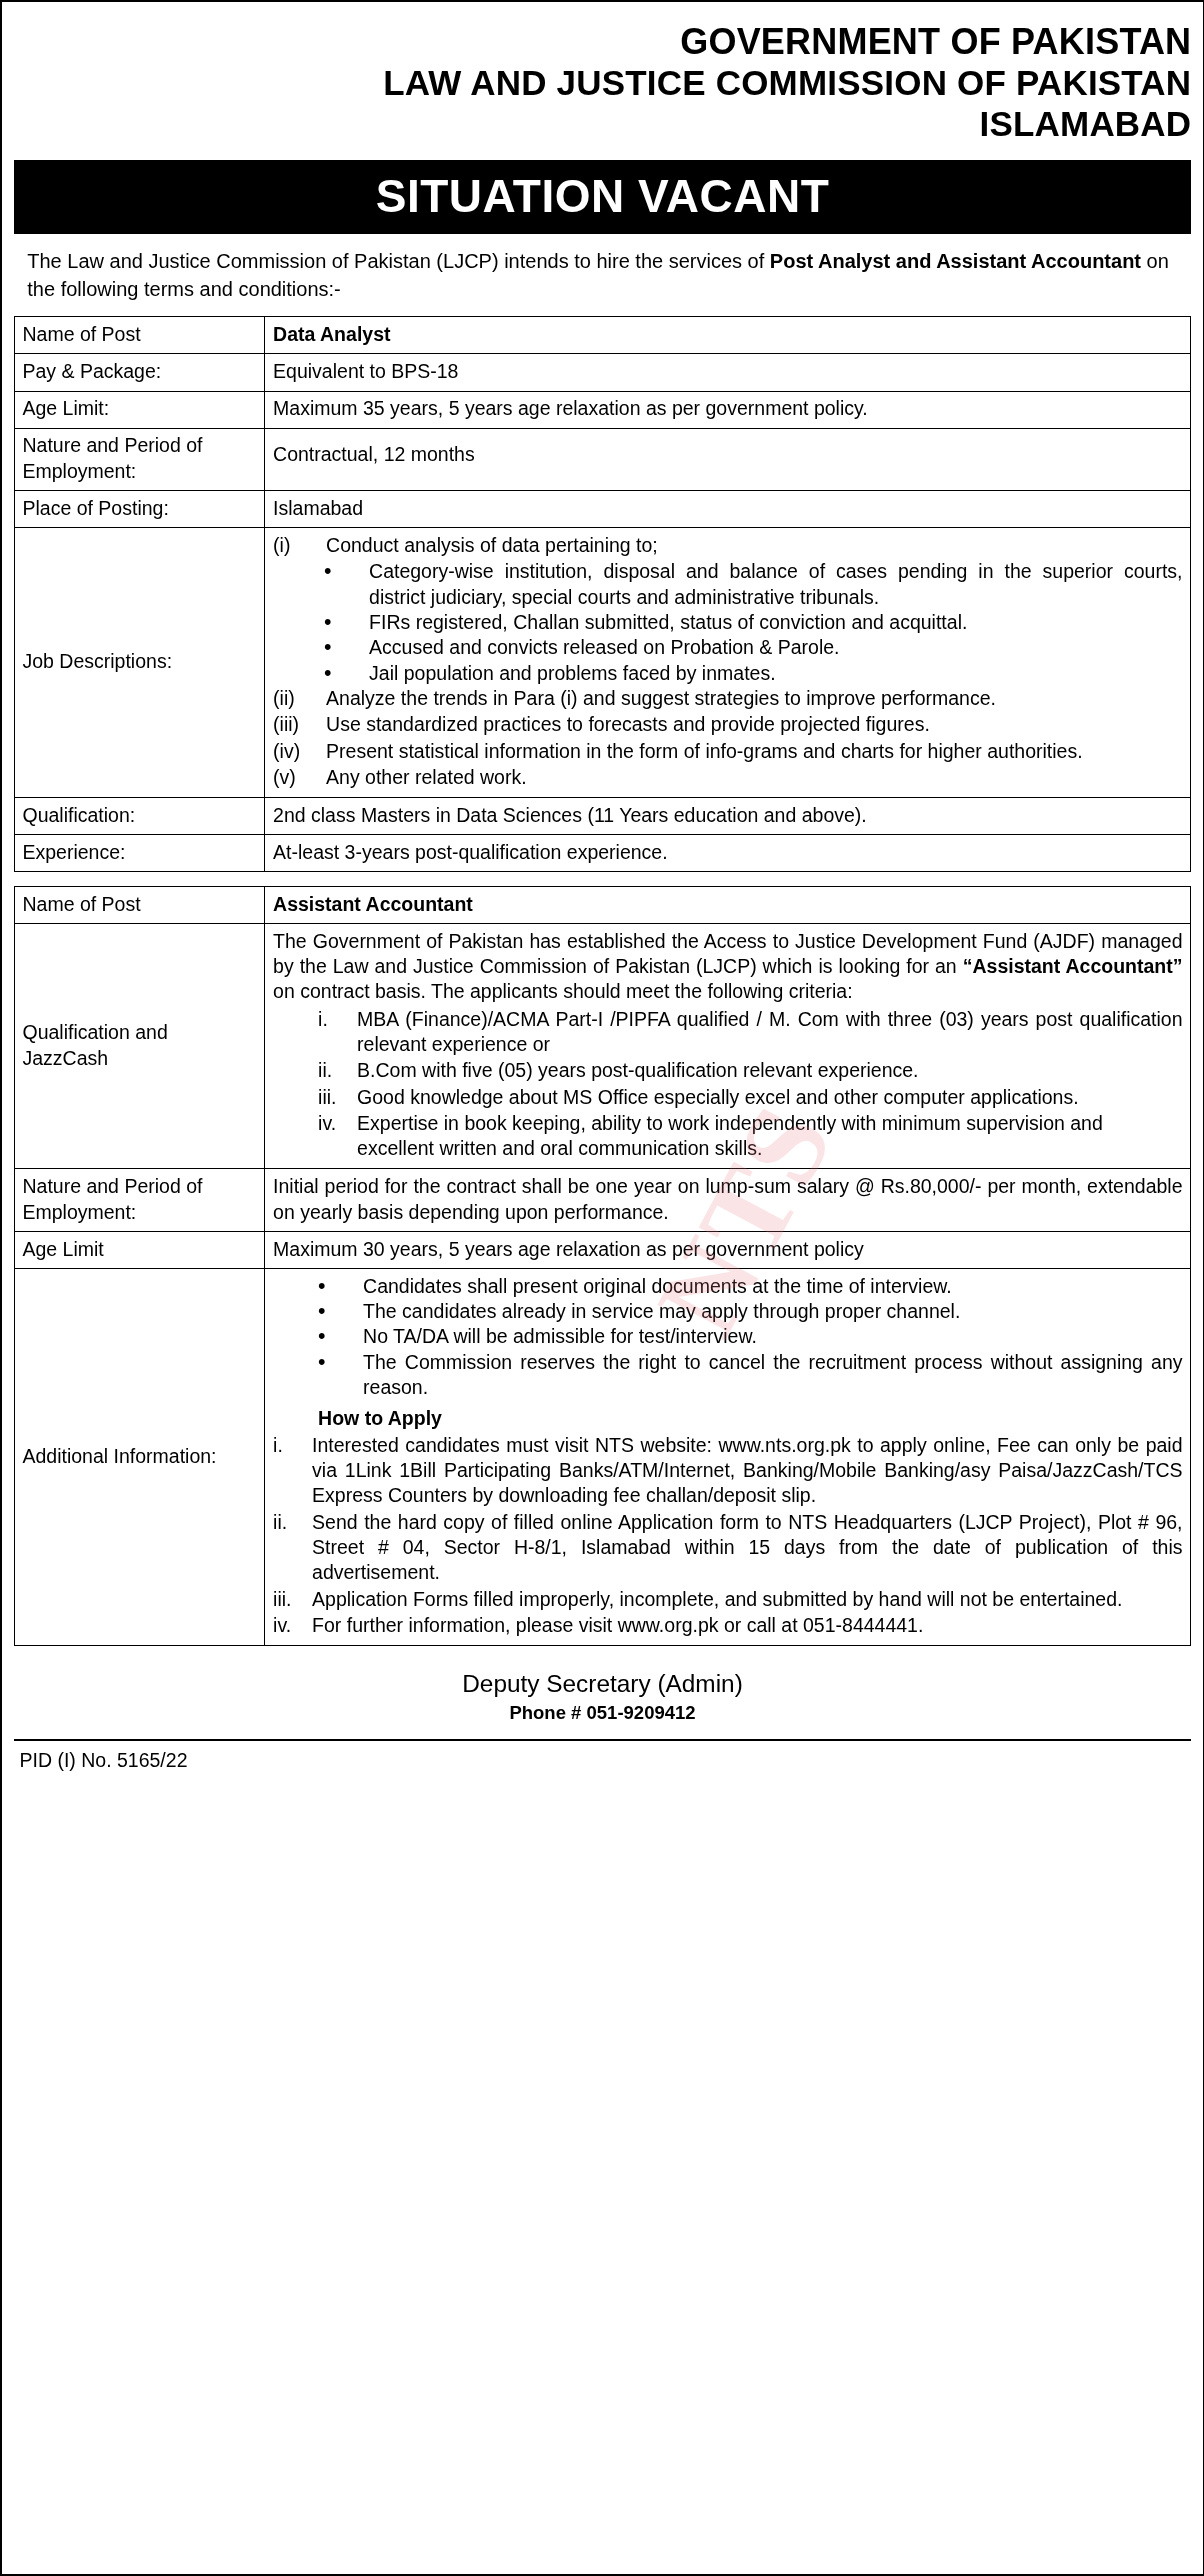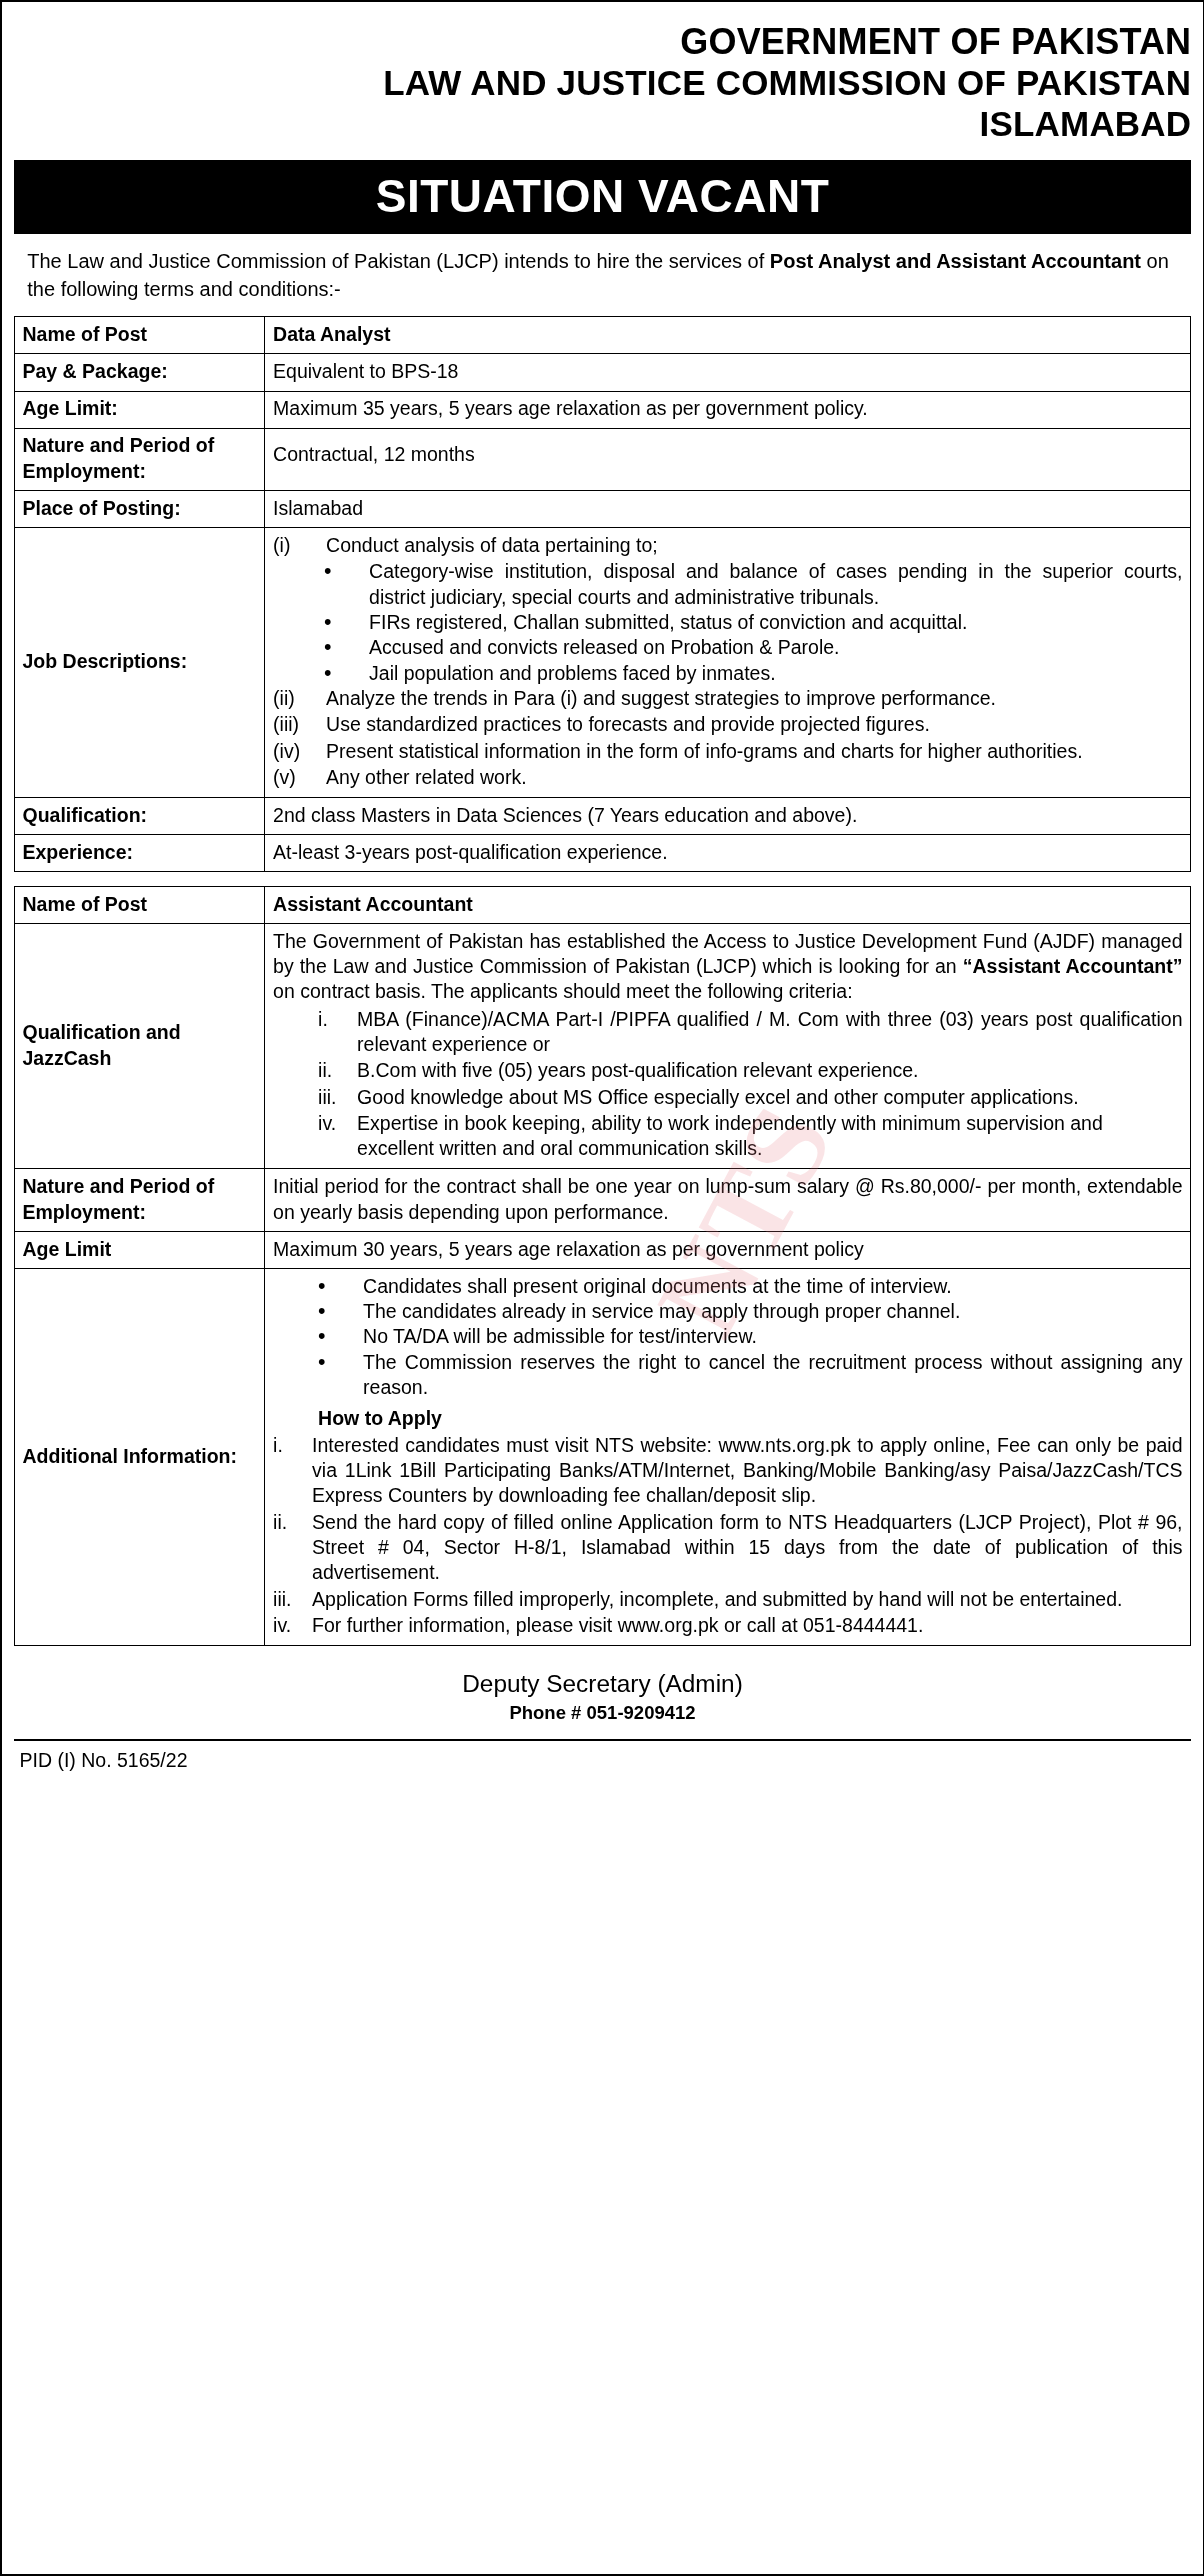--- a/index.html
+++ b/index.html
@@ -65,21 +65,21 @@
   }
   table.adtable td {
     border: 1.6px solid #000;
     vertical-align: top;
     padding: 4.9px 7.8px 5.8px 7.8px;
     font-size: 19.5px;
     line-height: 1.3;
   }
   td.lbl {
     width: 234px;
-    font-weight: bold;
+    font-weight: normal;
   }
   td.lbl.mid { vertical-align: middle; }
   td.val { font-weight: normal; }
   td.val.b { font-weight: bold; }
 
   .just { text-align: justify; text-align-last: left; }
 
   .rlist { margin: 0; padding: 0; }
   .ritem {
     display: flex;
@@ -239,21 +239,21 @@
           <div class="ritem">
             <span class="marker">(v)</span>
             <span class="body">Any other related work.</span>
           </div>
 
         </div>
       </td>
     </tr>
     <tr>
       <td class="lbl">Qualification:</td>
-      <td class="val">2nd class Masters in Data Sciences (7 Years education and above).</td>
+      <td class="val">2nd class Masters in Data Sciences (11 Years education and above).</td>
     </tr>
     <tr>
       <td class="lbl">Experience:</td>
       <td class="val">At-least 3-years post-qualification experience.</td>
     </tr>
   </tbody>
     </table>
 
   <table class="adtable">
     <tbody>

